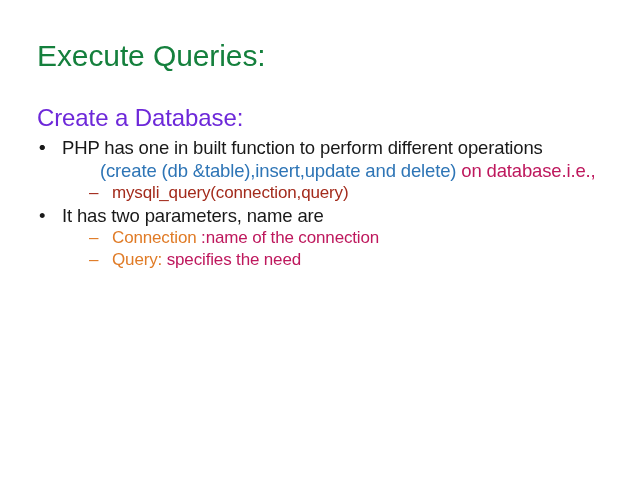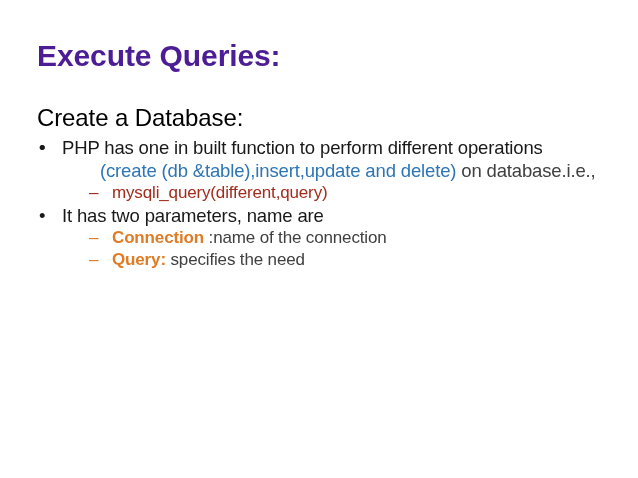--- a/index.html
+++ b/index.html
@@ -20,35 +20,35 @@
     height: 478px;
     background: #ffffff;
     box-sizing: border-box;
   }
   .slide-title {
     position: absolute;
     left: 37px;
     top: 38px;
     font-size: 30px;
     line-height: 36px;
-    color: #4c1d95;
-    font-weight: 700;
+    color: #15803d;
+    font-weight: 400;
     letter-spacing: -0.1px;
     white-space: nowrap;
   }
   .body-block {
     position: absolute;
     left: 37px;
     top: 103px;
     width: 590px;
   }
   .subhead {
     font-size: 24px;
     line-height: 30px;
-    color: #000000;
+    color: #6d28d9;
     font-weight: 400;
     letter-spacing: -0.1px;
     margin-bottom: 3px;
     white-space: nowrap;
   }
   ul.lvl1 {
     list-style: none;
     margin: 0;
     padding: 0;
   }
@@ -85,22 +85,22 @@
   li.b2 > .dash {
     position: absolute;
     left: 2px;
     top: 0;
     font-size: 17px;
     line-height: 22px;
   }
   .dash.red, .t-red { color: #a32b1c; }
   .dash.orange { color: #e07b26; }
   .t-blue { color: #2e75b6; margin-left: 38px; }
-  .t-orange-b { color: #e07b26; font-weight: bold; }
-  .t-dark { color: #404040; }
+  .t-orange-b { color: #e07b26; font-weight: normal; }
+  .t-dark { color: #be185d; }
 </style>
 </head>
 <body>
 
 <div class="slide">
 
   <div class="slide-title">Execute Queries:</div>
 
   <div class="body-block">
 
@@ -113,21 +113,21 @@
       </li>
 
       <li class="b1">
         <span class="dot">•</span>
         <span>PHP has one in built function to perform different operations</span>
         <br>
         <span class="t-blue">(create (db &amp;table),insert,update and delete)</span><span class="t-dark"> on database.i.e.,</span>
         <ul class="lvl2">
           <li class="b2">
             <span class="dash red">–</span>
-            <span class="t-red">mysqli_query(different,query)</span>
+            <span class="t-red">mysqli_query(connection,query)</span>
           </li>
         </ul>
       </li>
 
       <li class="b1">
         <span class="dot">•</span>
         <span>It has two parameters, name are</span>
         <ul class="lvl2">
           <li class="b2">
             <span class="dash orange">–</span>

